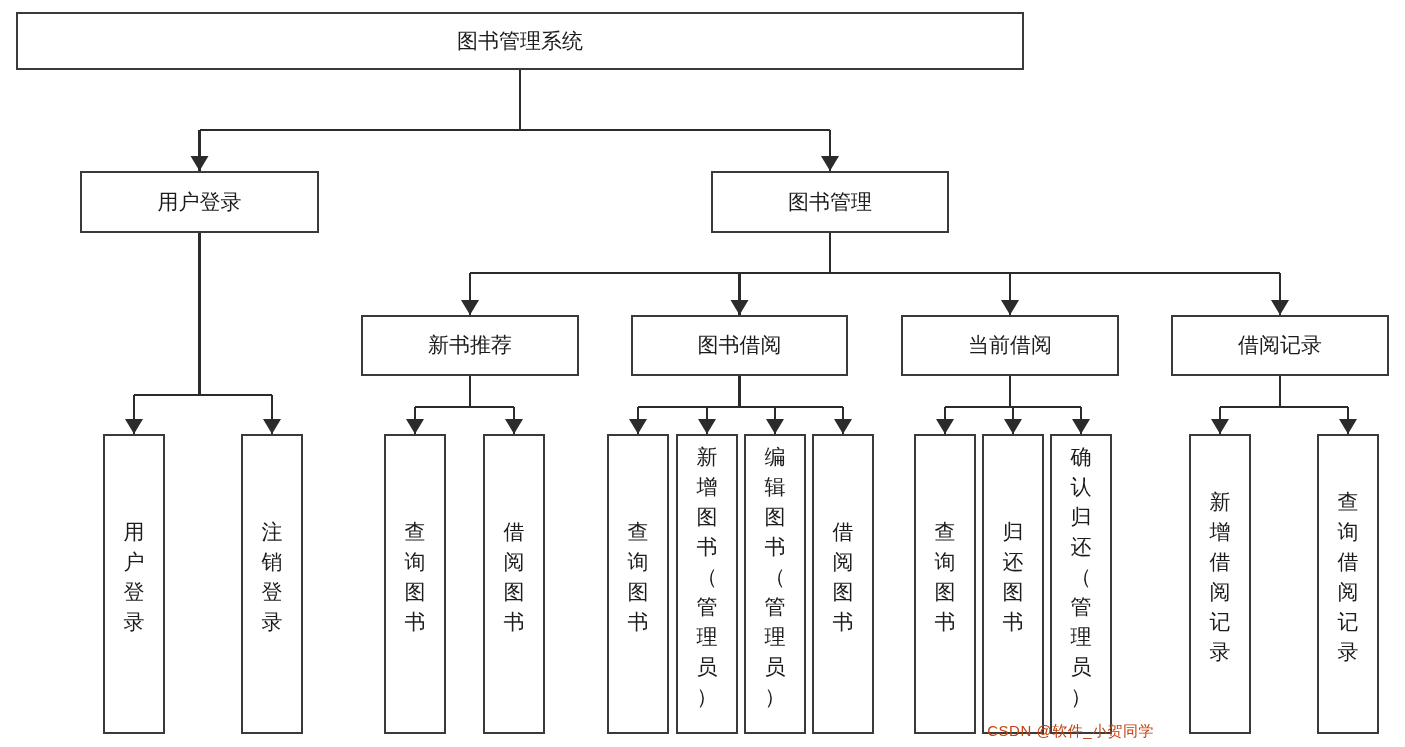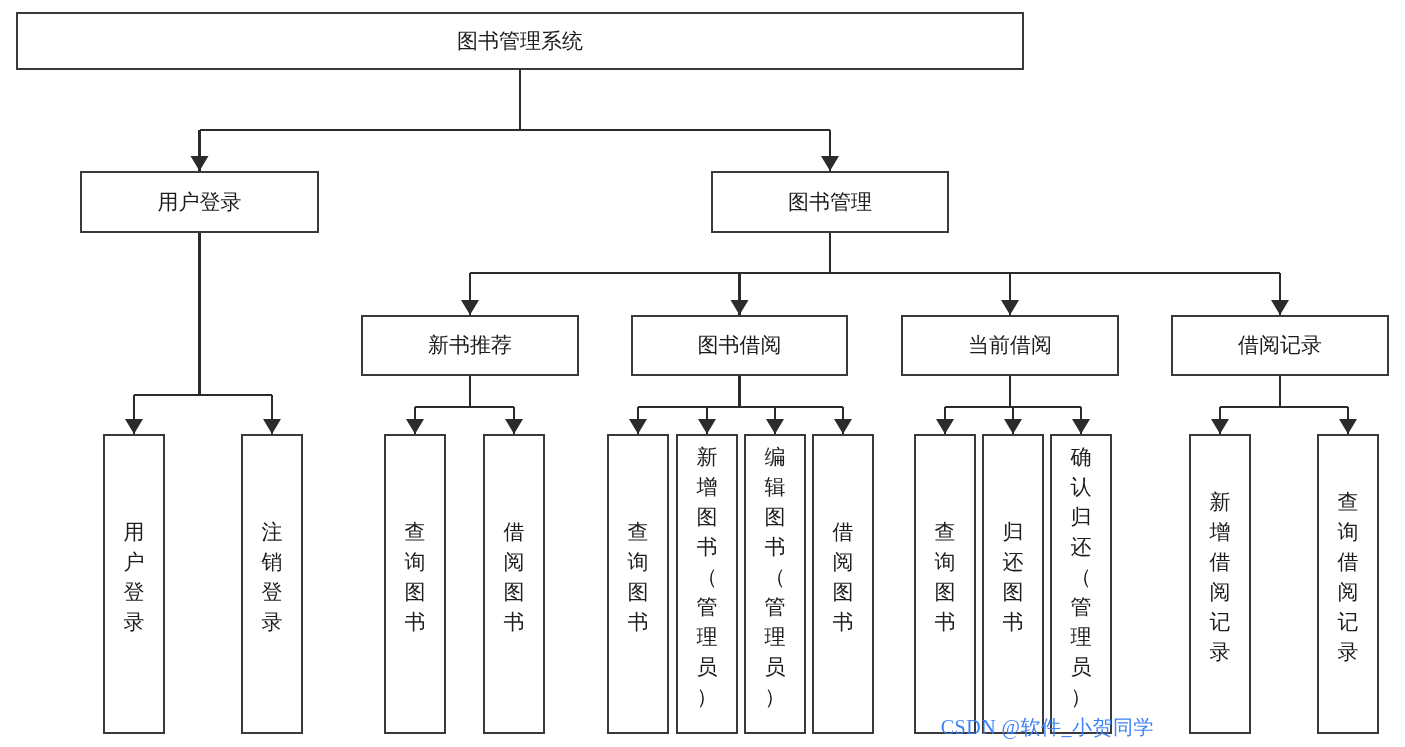--- a/index.html
+++ b/index.html
@@ -45,23 +45,23 @@
     fill: none;
   }
   .arrow-head {
     fill: #2b2b2b;
     stroke: none;
   }
   .watermark {
     position: absolute;
     right: 14px;
     bottom: 6px;
-    font-family: Liberation Serif, serif;
-    font-size: 20px;
-    color: #3b82f6;
+    font-family: Liberation Sans, sans-serif;
+    font-size: 15px;
+    color: #c2410c;
     white-space: nowrap;
     letter-spacing: 0.5px;
     pointer-events: none;
   }
 </style>
 </head>
 <body>
 
 <div id="chart-root">
   <svg id="diagram-svg" width="1405" height="747" viewBox="0 0 1405 747" xmlns="http://www.w3.org/2000/svg">

